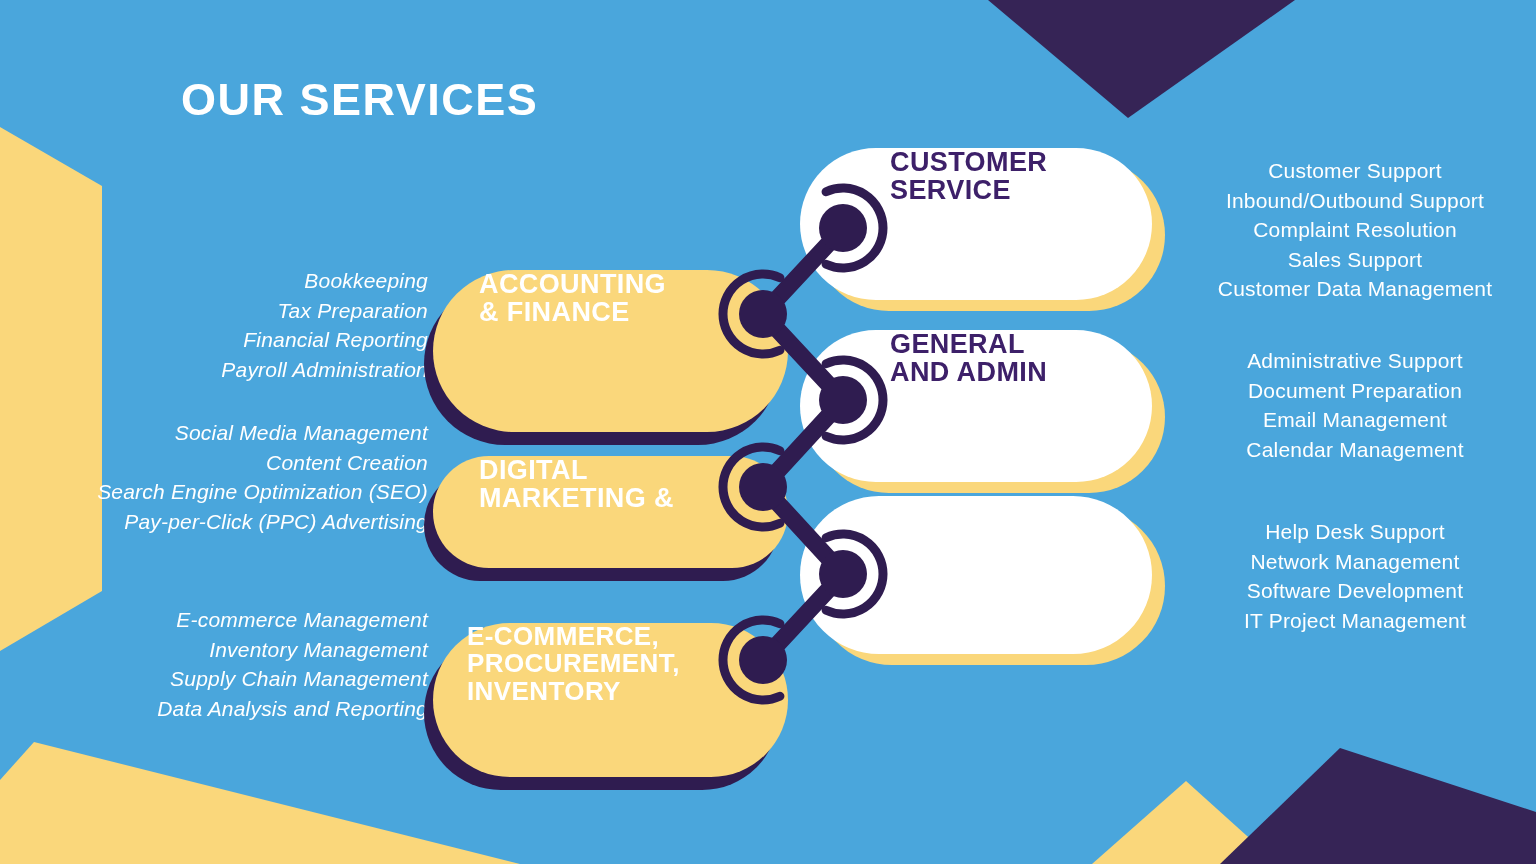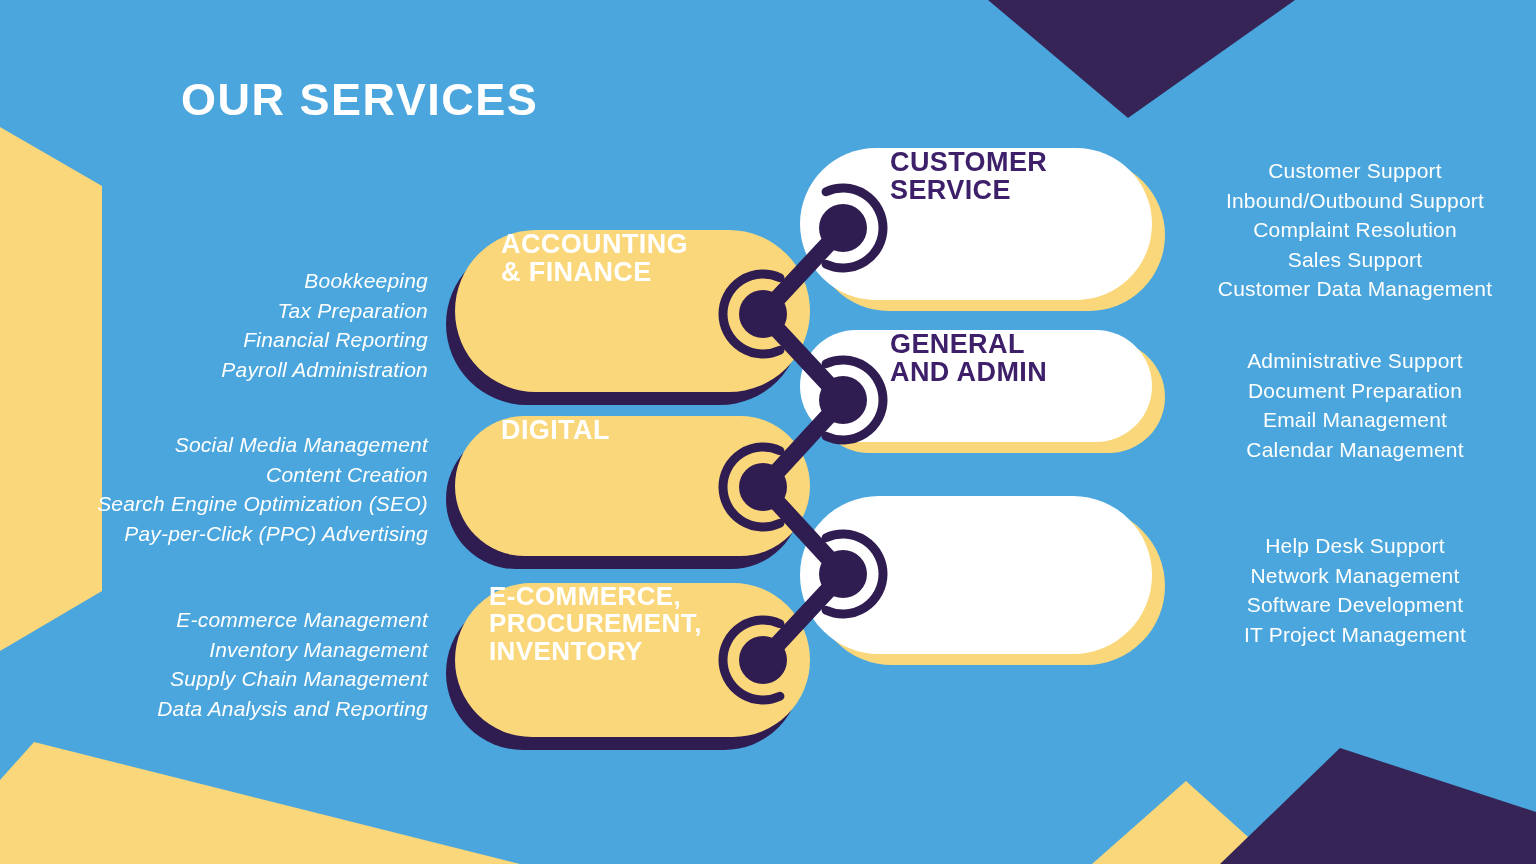--- a/index.html
+++ b/index.html
@@ -27,22 +27,23 @@
     font-size:21px;line-height:29.5px;font-weight:400;letter-spacing:0.2px;
   }
   .svc.left{left:60px;width:368px;text-align:right;font-style:italic;}
   .svc.right{left:1180px;width:350px;text-align:center;}
 
   .pill{
     position:absolute;z-index:2;display:flex;align-items:flex-start;
     border-radius:999px;
   }
   .pill.yellow{
-    left:455px;width:355px;background:var(--yellow,#FAD77B);
+    left:433px;width:355px;background:var(--yellow,#FAD77B);
     box-shadow:-9px 13px 0 var(--connector,#2F1C50);
+    margin-top:40px;
   }
   .pill.white{
     left:800px;width:352px;background:#fff;
     box-shadow:13px 11px 0 var(--yellow,#FAD77B);
   }
   .pill-label{
     font-weight:bold;font-size:27px;line-height:1.05;letter-spacing:0.4px;
   }
   .pill.yellow .pill-label{color:var(--text-white,#fff);padding-left:46px;}
   .pill.white .pill-label{color:var(--heading-purple,#3D2069);padding-left:90px;}
@@ -62,21 +63,21 @@
   </svg>
 
   <h1 class="title">OUR SERVICES</h1>
 
   <div class="svc left" style="top:266px">
       <div>Bookkeeping</div>
       <div>Tax Preparation</div>
       <div>Financial Reporting</div>
       <div>Payroll Administration</div>
     </div>
-  <div class="svc left" style="top:430px">
+  <div class="svc left" style="top:418px">
       <div>Social Media Management</div>
       <div>Content Creation</div>
       <div>Search Engine Optimization (SEO)</div>
       <div>Pay-per-Click (PPC) Advertising</div>
     </div>
   <div class="svc left" style="top:605px">
       <div>E-commerce Management</div>
       <div>Inventory Management</div>
       <div>Supply Chain Management</div>
       <div>Data Analysis and Reporting</div>
@@ -88,53 +89,54 @@
       <div>Complaint Resolution</div>
       <div>Sales Support</div>
       <div>Customer Data Management</div>
     </div>
   <div class="svc right" style="top:346px">
       <div>Administrative Support</div>
       <div>Document Preparation</div>
       <div>Email Management</div>
       <div>Calendar Management</div>
     </div>
-  <div class="svc right" style="top:531px">
+  <div class="svc right" style="top:517px">
       <div>Help Desk Support</div>
       <div>Network Management</div>
       <div>Software Development</div>
       <div>IT Project Management</div>
     </div>
 
   <div class="pill yellow" style="top:230px;height:162px">
     <div class="pill-label">
         <div>ACCOUNTING</div>
         <div>&amp; FINANCE</div>
       </div>
   </div>
-  <div class="pill yellow" style="top:416px;height:140px">
+  <div class="pill yellow" style="top:416px;height:112px">
     <div class="pill-label">
         <div>DIGITAL</div>
+        <div>MARKETING &amp;</div>
       </div>
   </div>
   <div class="pill yellow compact" style="top:583px;height:154px">
     <div class="pill-label">
         <div>E-COMMERCE,</div>
         <div>PROCUREMENT,</div>
         <div>INVENTORY</div>
       </div>
   </div>
 
   <div class="pill white" style="top:148px;height:152px">
     <div class="pill-label">
         <div>CUSTOMER</div>
         <div>SERVICE</div>
       </div>
   </div>
-  <div class="pill white" style="top:330px;height:112px">
+  <div class="pill white" style="top:330px;height:152px">
     <div class="pill-label">
         <div>GENERAL</div>
         <div>AND ADMIN</div>
       </div>
   </div>
   <div class="pill white" style="top:496px;height:158px">
     <div class="pill-label">
       </div>
   </div>
 

